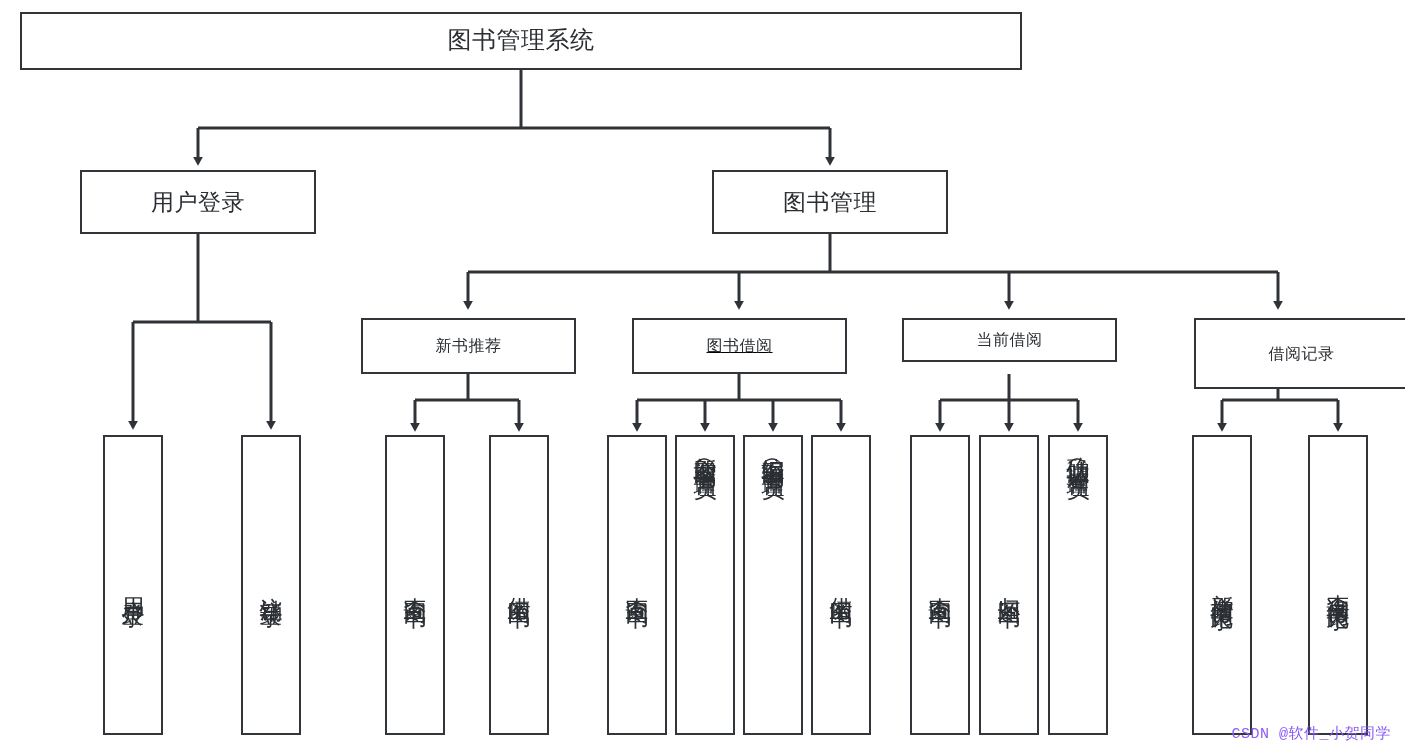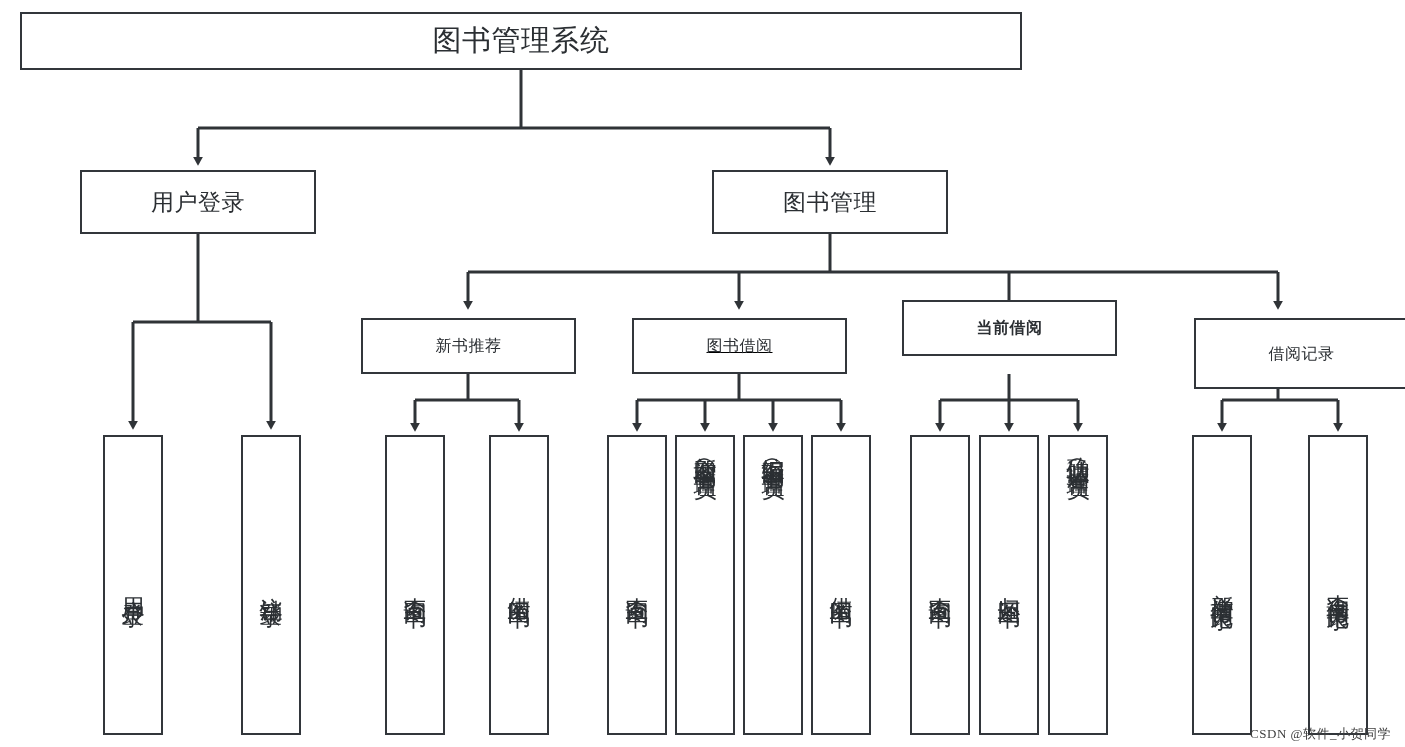--- a/index.html
+++ b/index.html
@@ -38,21 +38,21 @@
   .node .label {
     color: #2b2f33;
     font-family: "DejaVu Sans", "Liberation Sans", sans-serif;
     line-height: 1.08;
     letter-spacing: 0.5px;
     white-space: pre;
     text-align: center;
   }
   
   .node.root { }
-  .node.root .label { font-size: 29px; }
+  .node.root .label { font-size: 24px; }
   
   .node.t2 .label { font-size: 23px; }
   
   .node.t3 .label { font-size: 16px; text-align: right; }
   
   .node.leaf {
     align-items: flex-start;
     justify-content: center;
     padding-top: 6px;
   }
@@ -67,23 +67,23 @@
     padding-top: 2px;
   }
   .node.leaf.center-text {
     align-items: center;
     padding-top: 0;
   }
   .watermark {
     position: absolute;
     right: 14px;
     bottom: 4px;
-    font-size: 13px;
-    color: #404040;
-    font-family: Liberation Serif, serif;
+    font-size: 15px;
+    color: #8b5cf6;
+    font-family: Liberation Mono, monospace;
     white-space: nowrap;
     letter-spacing: 0.5px;
   }
 </style>
 </head>
 <body>
 
 <div id="canvas">
 
   <svg class="wires" viewBox="0 0 1405 747" xmlns="http://www.w3.org/2000/svg">
@@ -150,21 +150,21 @@
   </div>
 
   <div class="node t3" style="left:361px; top:318px; width:215px; height:56px;">
     <span class="label">新书推荐</span>
   </div>
 
   <div class="node t3" style="left:632px; top:318px; width:215px; height:56px;text-decoration:underline;">
     <span class="label">图书借阅</span>
   </div>
 
-  <div class="node t3" style="left:902px; top:300px; width:215px; height:56px;font-weight:bold;">
+  <div class="node t3" style="left:902px; top:318px; width:215px; height:44px;">
     <span class="label">当前借阅</span>
   </div>
 
   <div class="node t3" style="left:1194px; top:318px; width:215px; height:71px;">
     <span class="label">借阅记录</span>
   </div>
 
   <div class="node leaf center-text" style="left:103px; top:435px; width:60px; height:300px;">
     <span class="label">用户登录</span>
   </div>

